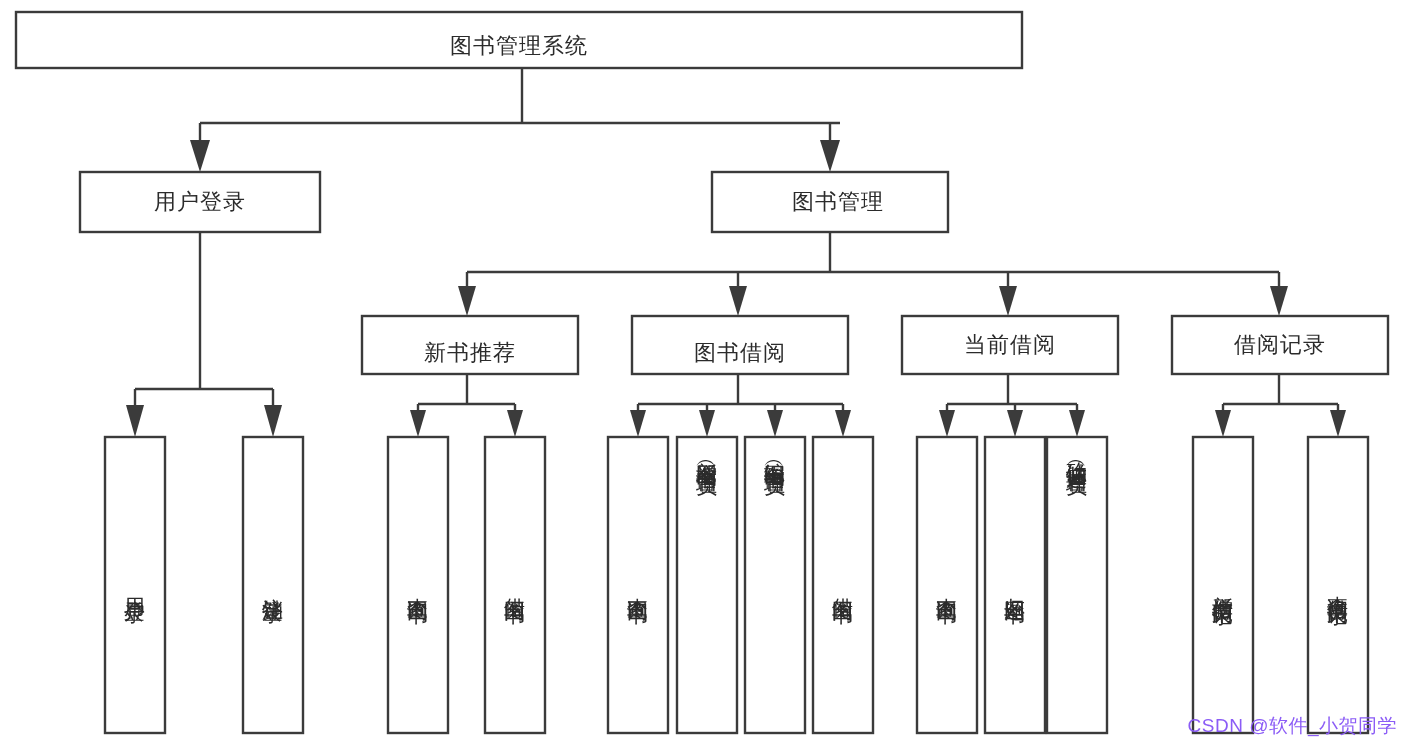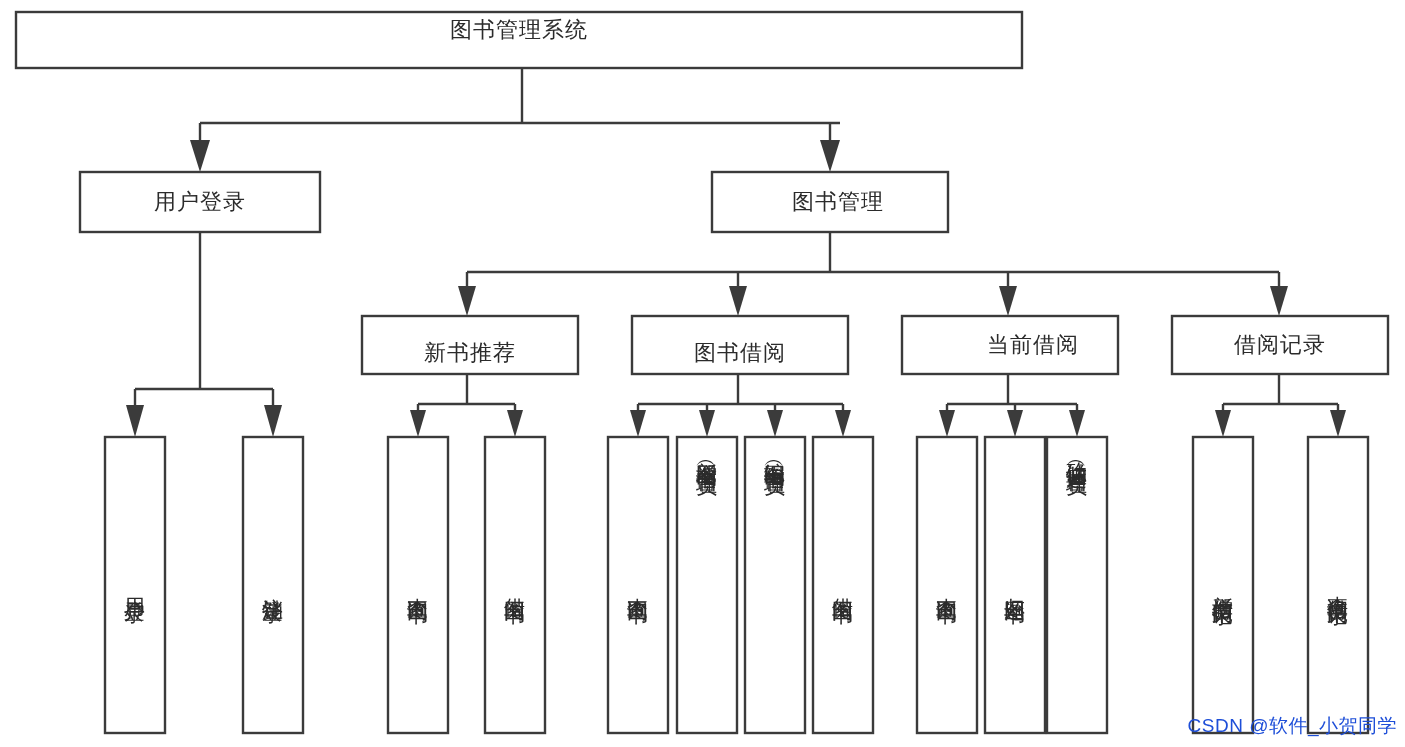--- a/index.html
+++ b/index.html
@@ -72,21 +72,21 @@
     color: #2b2b2b;
     letter-spacing: 1px;
     white-space: nowrap;
   }
   #watermark {
     position: absolute;
     right: 8px;
     bottom: 8px;
     font-family: "Liberation Sans", "DejaVu Sans", sans-serif;
     font-size: 19px;
-    color: #1d4ed8;
+    color: #8b5cf6;
     letter-spacing: 0.5px;
     white-space: nowrap;
     pointer-events: none;
   }
 </style>
 </head>
 <body>
 
 <div id="diagram-root">
 
@@ -174,38 +174,38 @@
       <rect class="node-box" x="745" y="437" width="60" height="296"></rect>
       <rect class="node-box" x="813" y="437" width="60" height="296"></rect>
       <rect class="node-box" x="917" y="437" width="60" height="296"></rect>
       <rect class="node-box" x="985" y="437" width="60" height="296"></rect>
       <rect class="node-box" x="1047" y="437" width="60" height="296"></rect>
       <rect class="node-box" x="1193" y="437" width="60" height="296"></rect>
       <rect class="node-box" x="1308" y="437" width="60" height="296"></rect>
     </g>
   </svg>
 
-  <div class="hlabel-wrap" style="left:16px; top:4px; width:1006px; height:52px;">
+  <div class="hlabel-wrap" style="left:16px; top:20px; width:1006px; height:52px;">
     <span class="hlabel-text">图书管理系统</span>
   </div>
 
   <div class="hlabel-wrap" style="left:80px; top:172px; width:240px; height:60px;">
     <span class="hlabel-text">用户登录</span>
   </div>
   <div class="hlabel-wrap" style="left:712px; top:172px; width:236px; height:60px;margin-left:8px;">
     <span class="hlabel-text">图书管理</span>
   </div>
 
   <div class="hlabel-wrap" style="left:362px; top:316px; width:216px; height:74px;">
     <span class="hlabel-text">新书推荐</span>
   </div>
   <div class="hlabel-wrap" style="left:632px; top:316px; width:216px; height:74px;">
     <span class="hlabel-text">图书借阅</span>
   </div>
-  <div class="hlabel-wrap" style="left:902px; top:316px; width:216px; height:58px;margin-left:23px;">
+  <div class="hlabel-wrap" style="left:902px; top:316px; width:216px; height:58px;">
     <span class="hlabel-text">当前借阅</span>
   </div>
   <div class="hlabel-wrap" style="left:1172px; top:316px; width:216px; height:58px;">
     <span class="hlabel-text">借阅记录</span>
   </div>
 
   <div class="vlabel-wrap" style="left:105px; top:437px; width:60px; height:296px;">
     <span class="vlabel-text">用户登录</span>
   </div>
   <div class="vlabel-wrap" style="left:243px; top:437px; width:60px; height:296px;">

